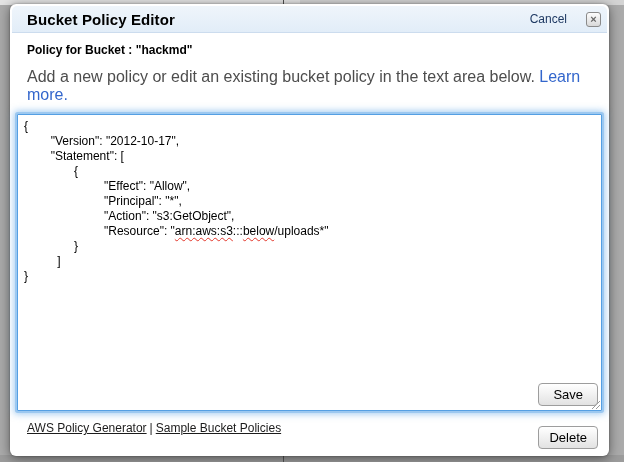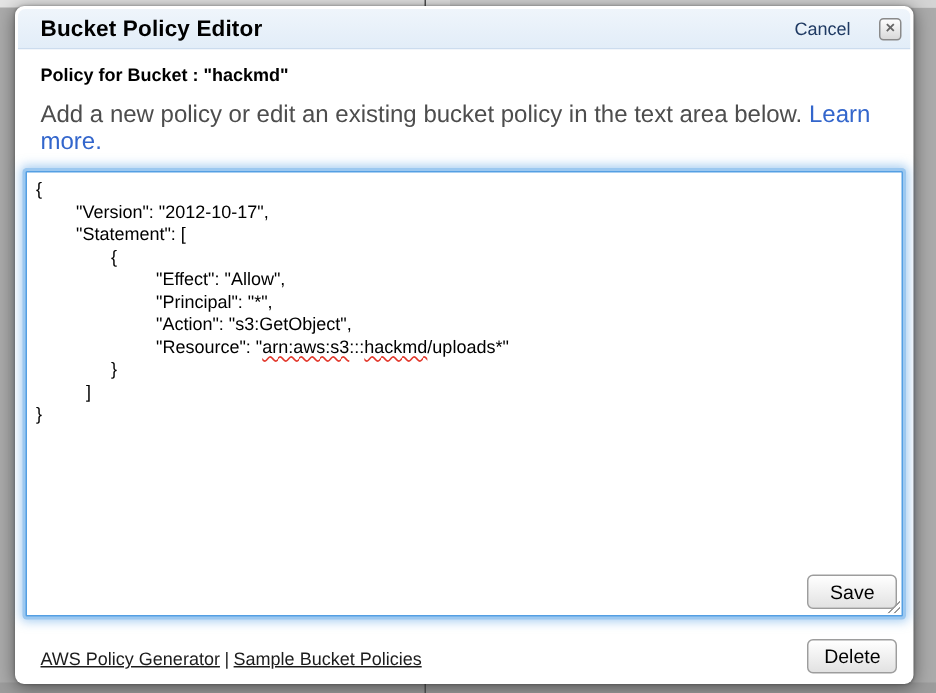--- a/index.html
+++ b/index.html
@@ -61,21 +61,21 @@
   }
   .resize-handle{
     position:absolute;right:1px;bottom:1px;width:10px;height:10px;
     background-image:repeating-linear-gradient(135deg,transparent,transparent 2px,#9a9a9a 2px,#9a9a9a 3px);
     clip-path:polygon(100% 0,100% 100%,0 100%);
     cursor:nwse-resize;
   }
 
   
   .footer-links{
-    position:absolute;left:17px;bottom:10px;font-size:12px;color:#1c1c1c;text-align:center;
+    position:absolute;left:17px;bottom:21px;font-size:12px;color:#1c1c1c;text-align:center;
   }
   .footer-link{color:#1c1c1c;text-decoration:underline;cursor:pointer;}
   .link-sep{color:#1c1c1c;text-decoration:none;padding:0 3px;}
   .footer-buttons{
     position:absolute;right:11px;bottom:7px;display:flex;gap:20px;flex-direction:column;
   }
   .btn{
     font-family:"Liberation Sans","DejaVu Sans",sans-serif;
     font-size:13px;color:#000;height:23px;padding:0 10px;
     border:1px solid #9d9d9d;border-radius:4px;
@@ -111,21 +111,21 @@
   </div>
 
   <div class="policy-area" id="policy-area">
     <div class="policy-line"><span>{</span></div>
       <div class="policy-line"><span>        "Version": "2012-10-17",</span></div>
       <div class="policy-line"><span>        "Statement": [</span></div>
       <div class="policy-line"><span>               {</span></div>
       <div class="policy-line"><span>                        "Effect": "Allow",</span></div>
       <div class="policy-line"><span>                        "Principal": "*",</span></div>
       <div class="policy-line"><span>                        "Action": "s3:GetObject",</span></div>
-      <div class="policy-line"><span>                        "Resource": "</span><span class="squiggle">arn:aws:s3</span><span>:::</span><span class="squiggle">hackmd</span><span>/uploads*"</span></div>
+      <div class="policy-line"><span>                        "Resource": "</span><span class="squiggle">arn:aws:s3</span><span>:::</span><span class="squiggle">below</span><span>/uploads*"</span></div>
       <div class="policy-line"><span>               }</span></div>
       <div class="policy-line"><span>          ]</span></div>
       <div class="policy-line"><span>}</span></div>
       <div class="resize-handle"></div>
   </div>
 
   <div class="footer-links">
     <a class="footer-link">AWS Policy Generator</a><span class="link-sep">|</span><a class="footer-link">Sample Bucket Policies</a>
   </div>
 

